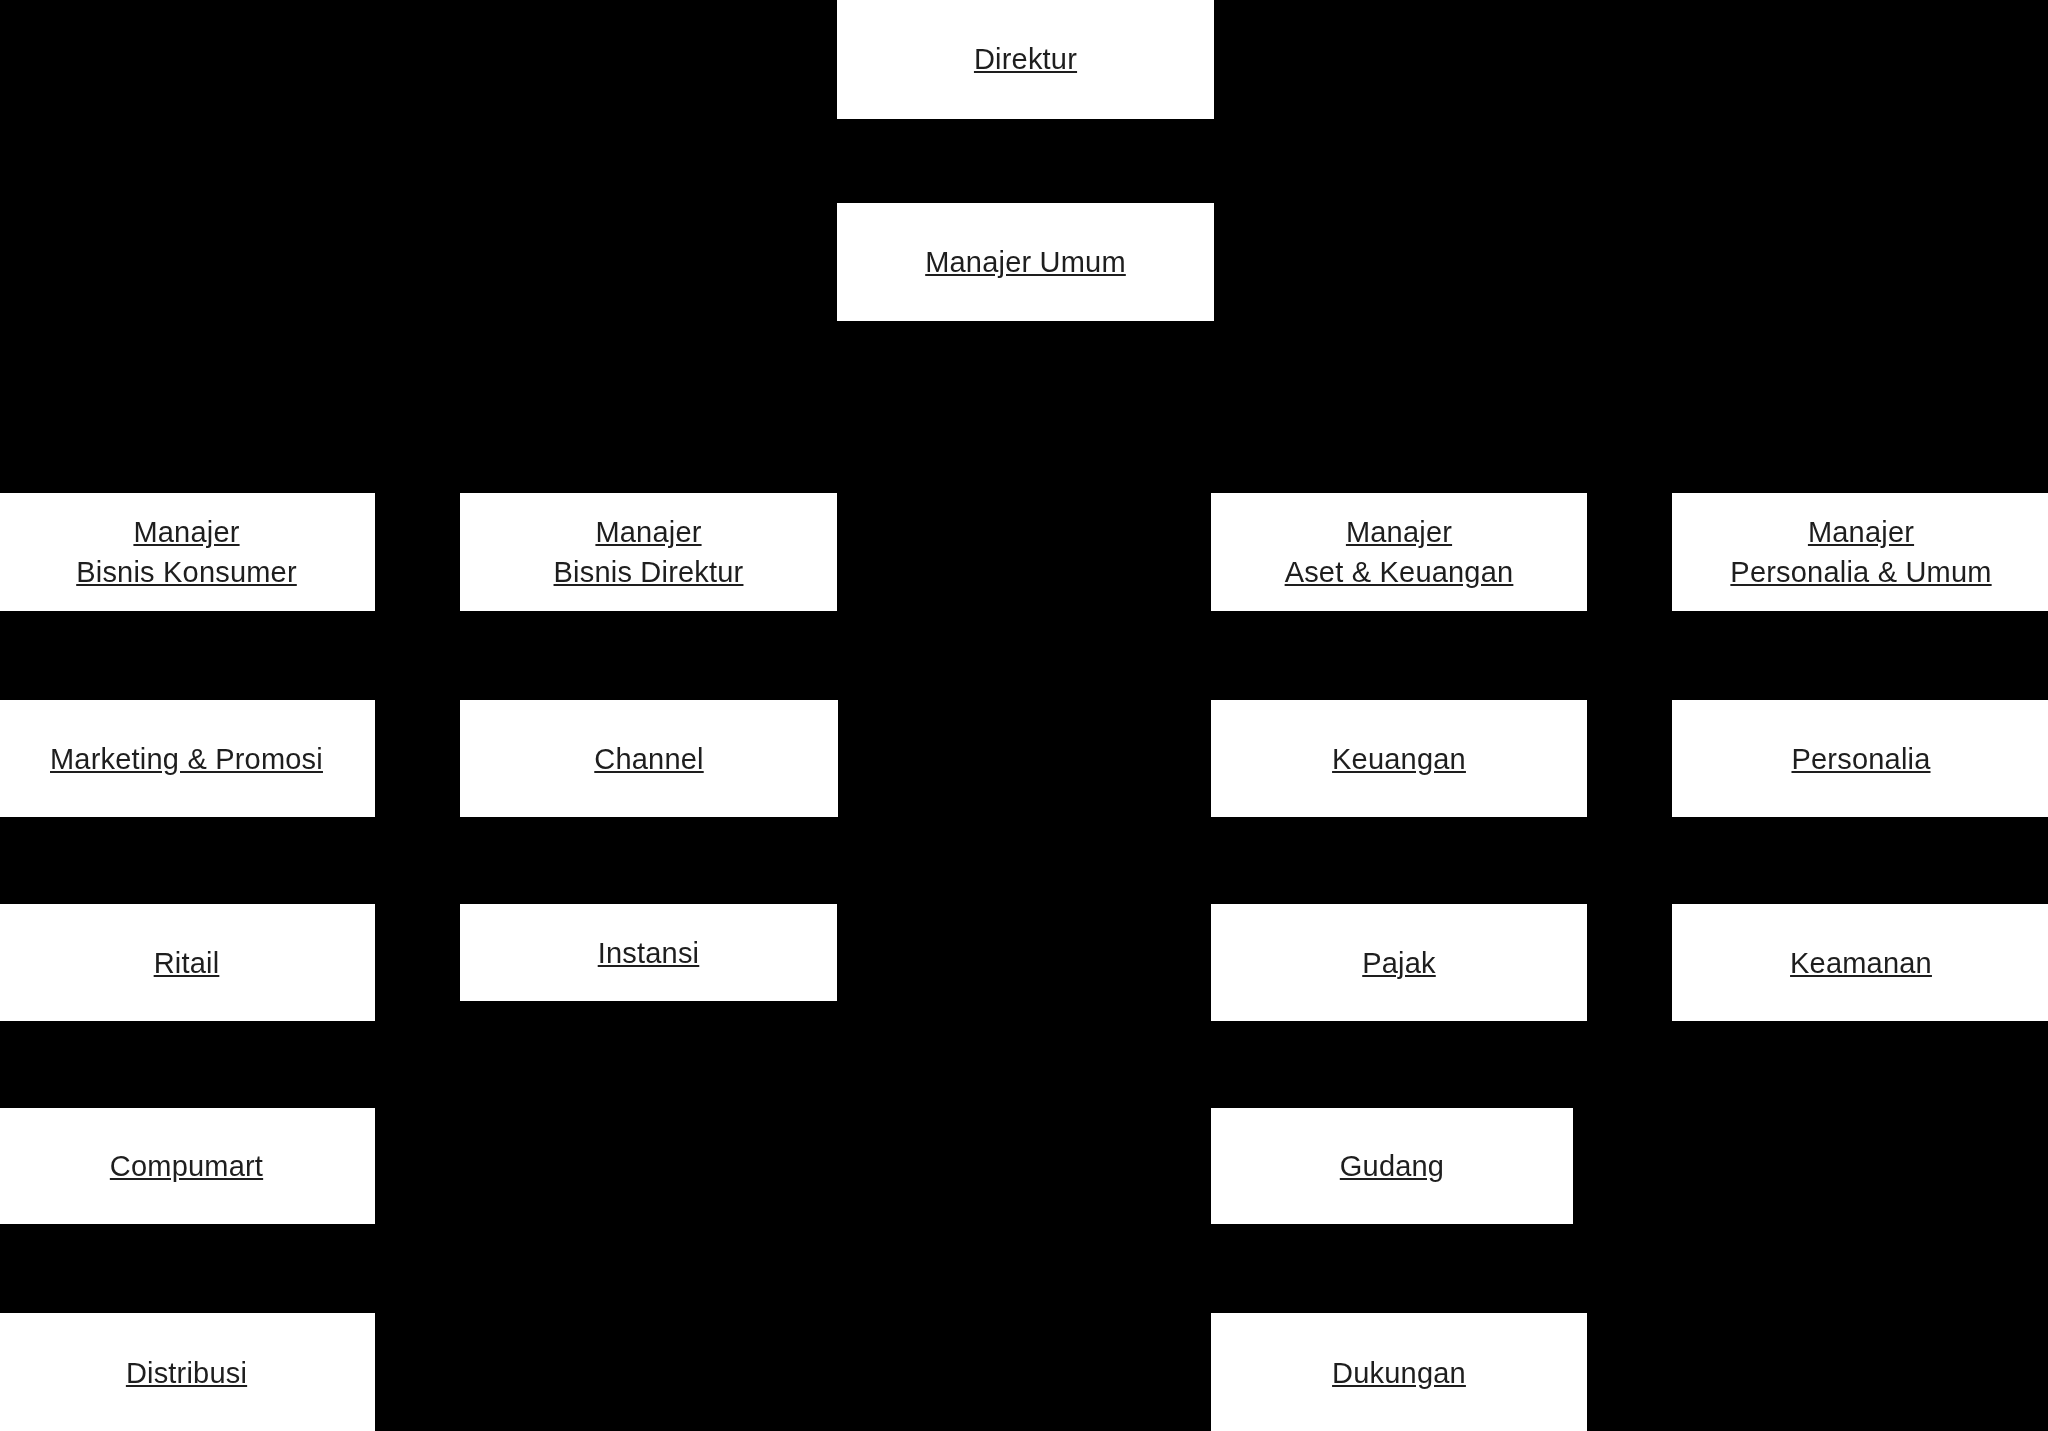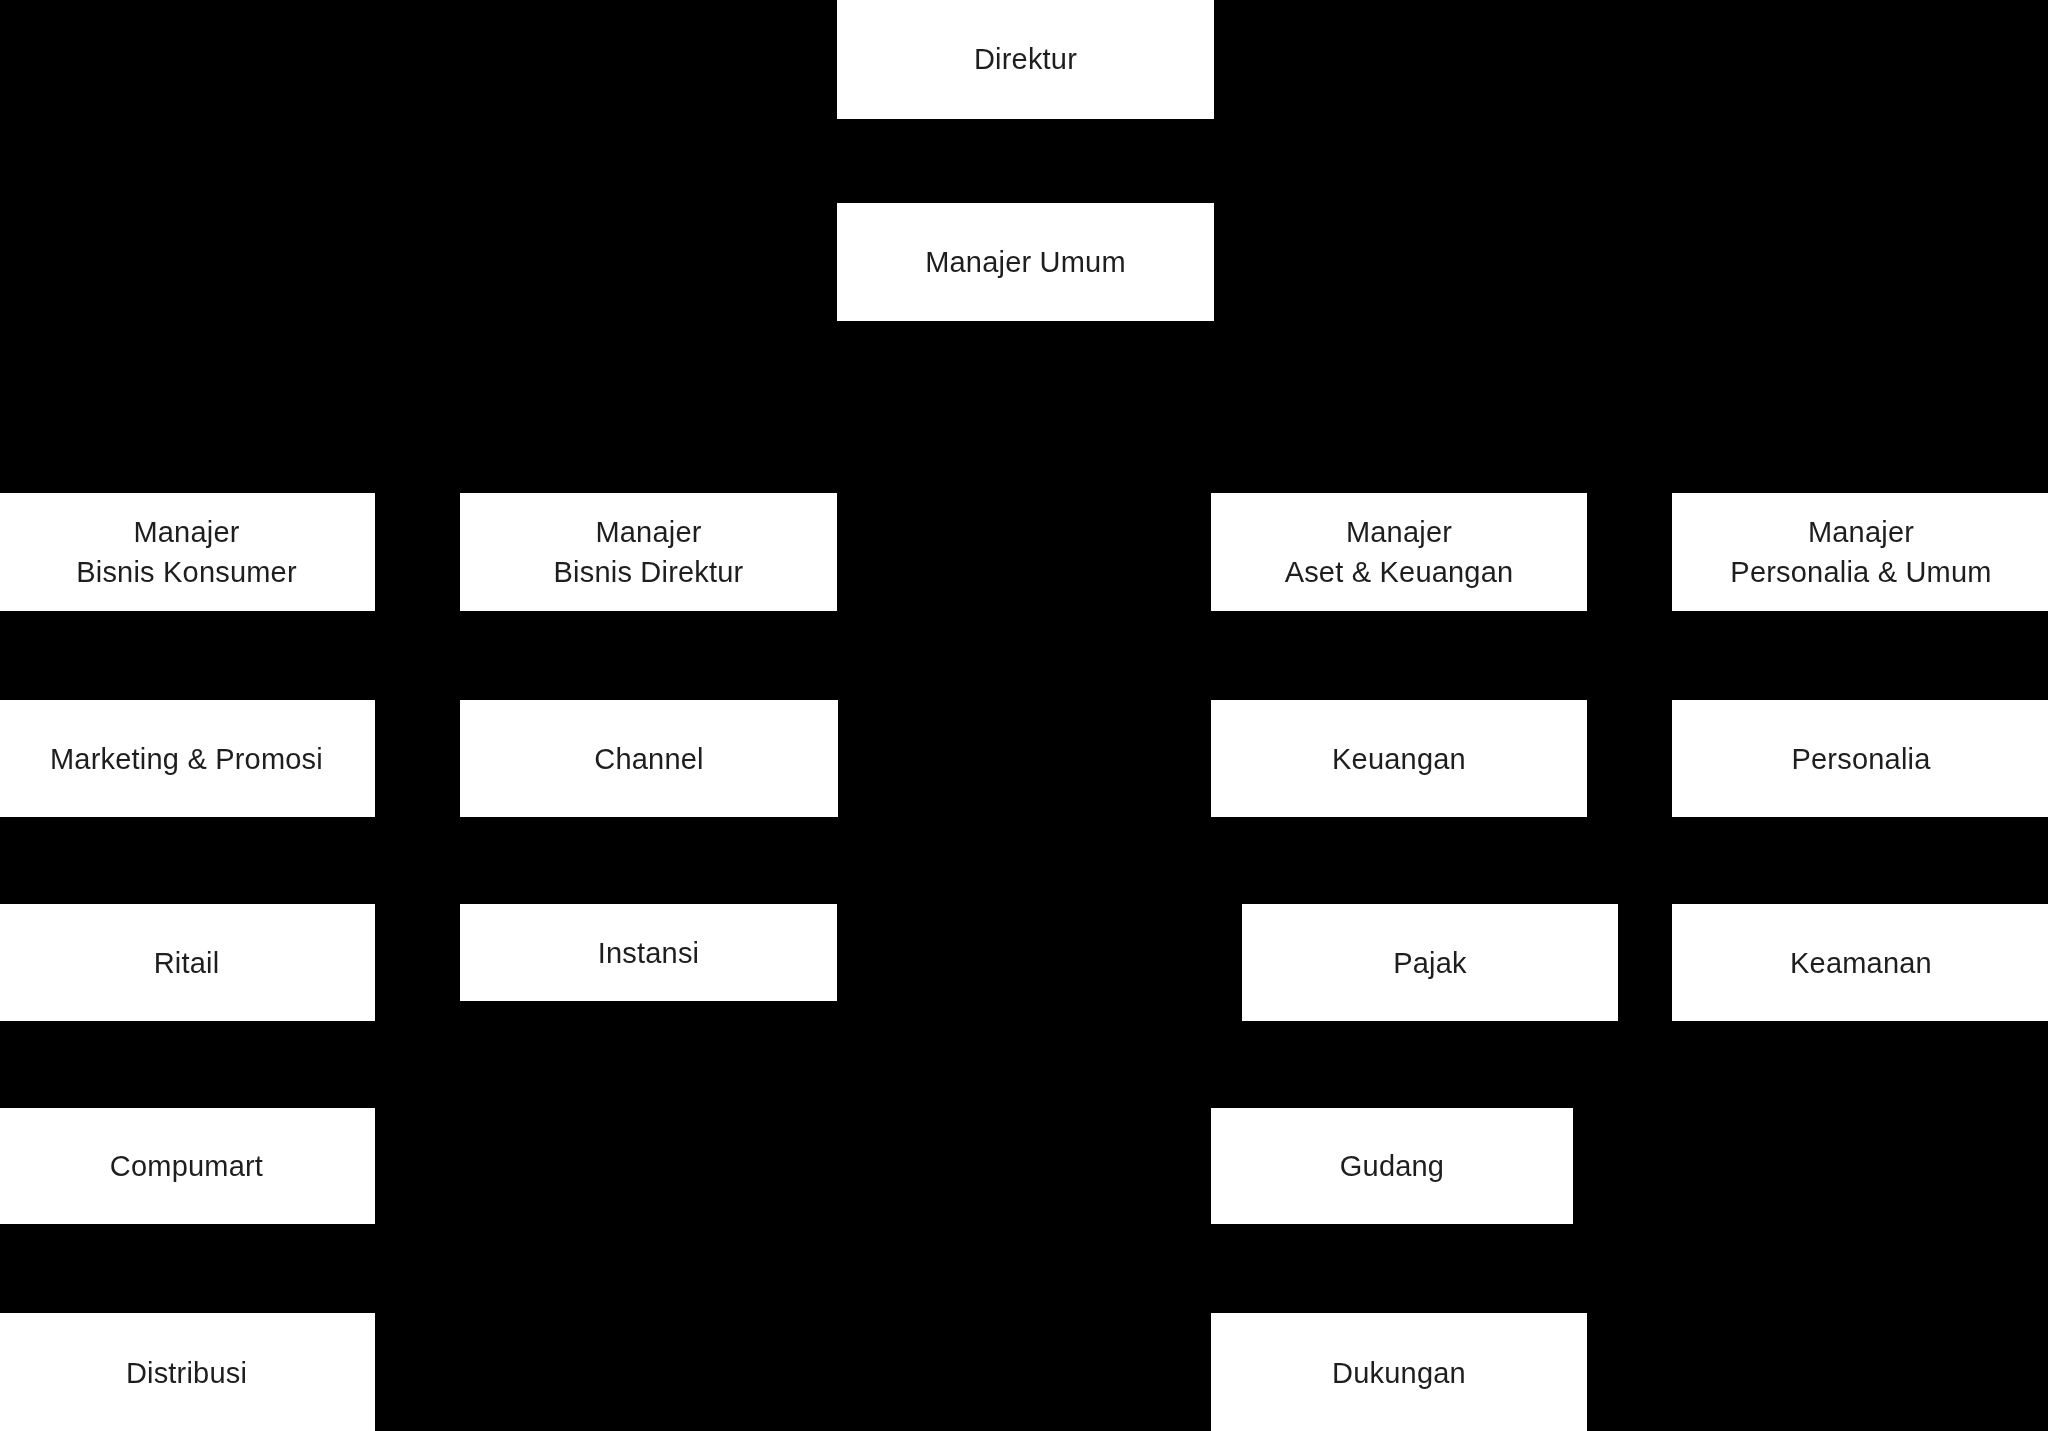--- a/index.html
+++ b/index.html
@@ -26,21 +26,21 @@
     display: flex;
     flex-direction: column;
     align-items: center;
     justify-content: center;
     text-align: center;
     font-size: 29px;
     line-height: 40px;
     letter-spacing: 0.2px;
     box-sizing: border-box;
   }
-  .node span { display: block; white-space: nowrap; }
+  .node span { display: block; white-space: nowrap; text-decoration: underline; }
   
   .conn {
     position: absolute;
     background: rgba(0,0,0,0.72);
   }
   .conn.v { width: 4px; }
   .conn.h { height: 4px; }
 </style>
 </head>
 <body>
@@ -112,21 +112,21 @@
   <div class="node" style="left:460px; top:700px; width:378px; height:117px;">
     <span>Channel</span>
   </div>
   <div class="node" style="left:460px; top:904px; width:377px; height:97px;">
     <span>Instansi</span>
   </div>
 
   <div class="node" style="left:1211px; top:700px; width:376px; height:117px;">
     <span>Keuangan</span>
   </div>
-  <div class="node" style="left:1242px; top:904px; width:376px; height:117px;">
+  <div class="node" style="left:1211px; top:904px; width:376px; height:117px;">
     <span>Pajak</span>
   </div>
   <div class="node" style="left:1211px; top:1108px; width:362px; height:116px;">
     <span>Gudang</span>
   </div>
   <div class="node" style="left:1211px; top:1313px; width:376px; height:120px;">
     <span>Dukungan</span>
   </div>
 
   <div class="node" style="left:1672px; top:700px; width:378px; height:117px;">

